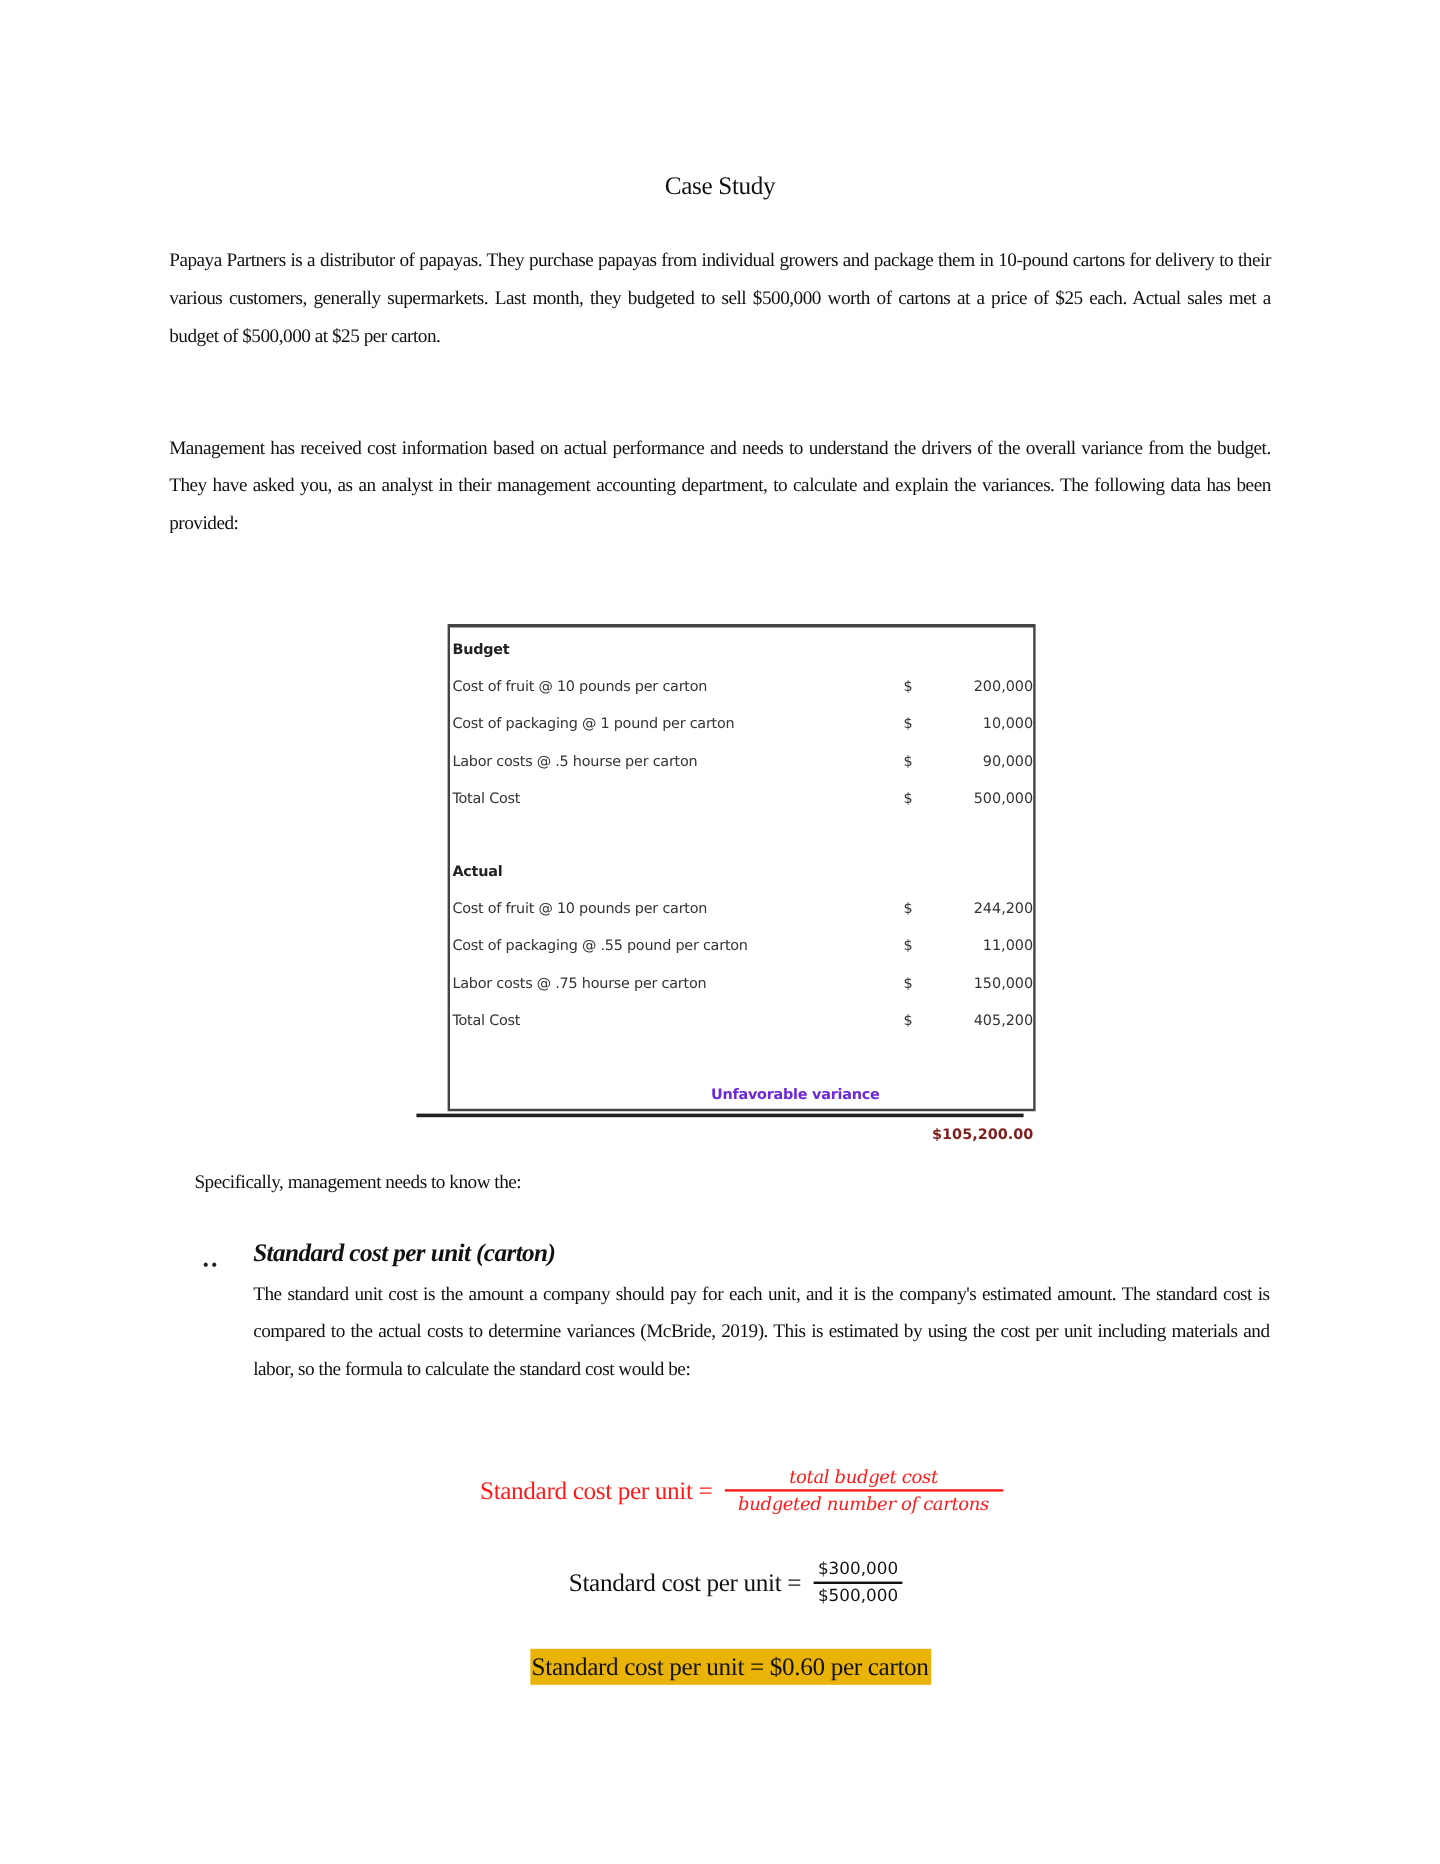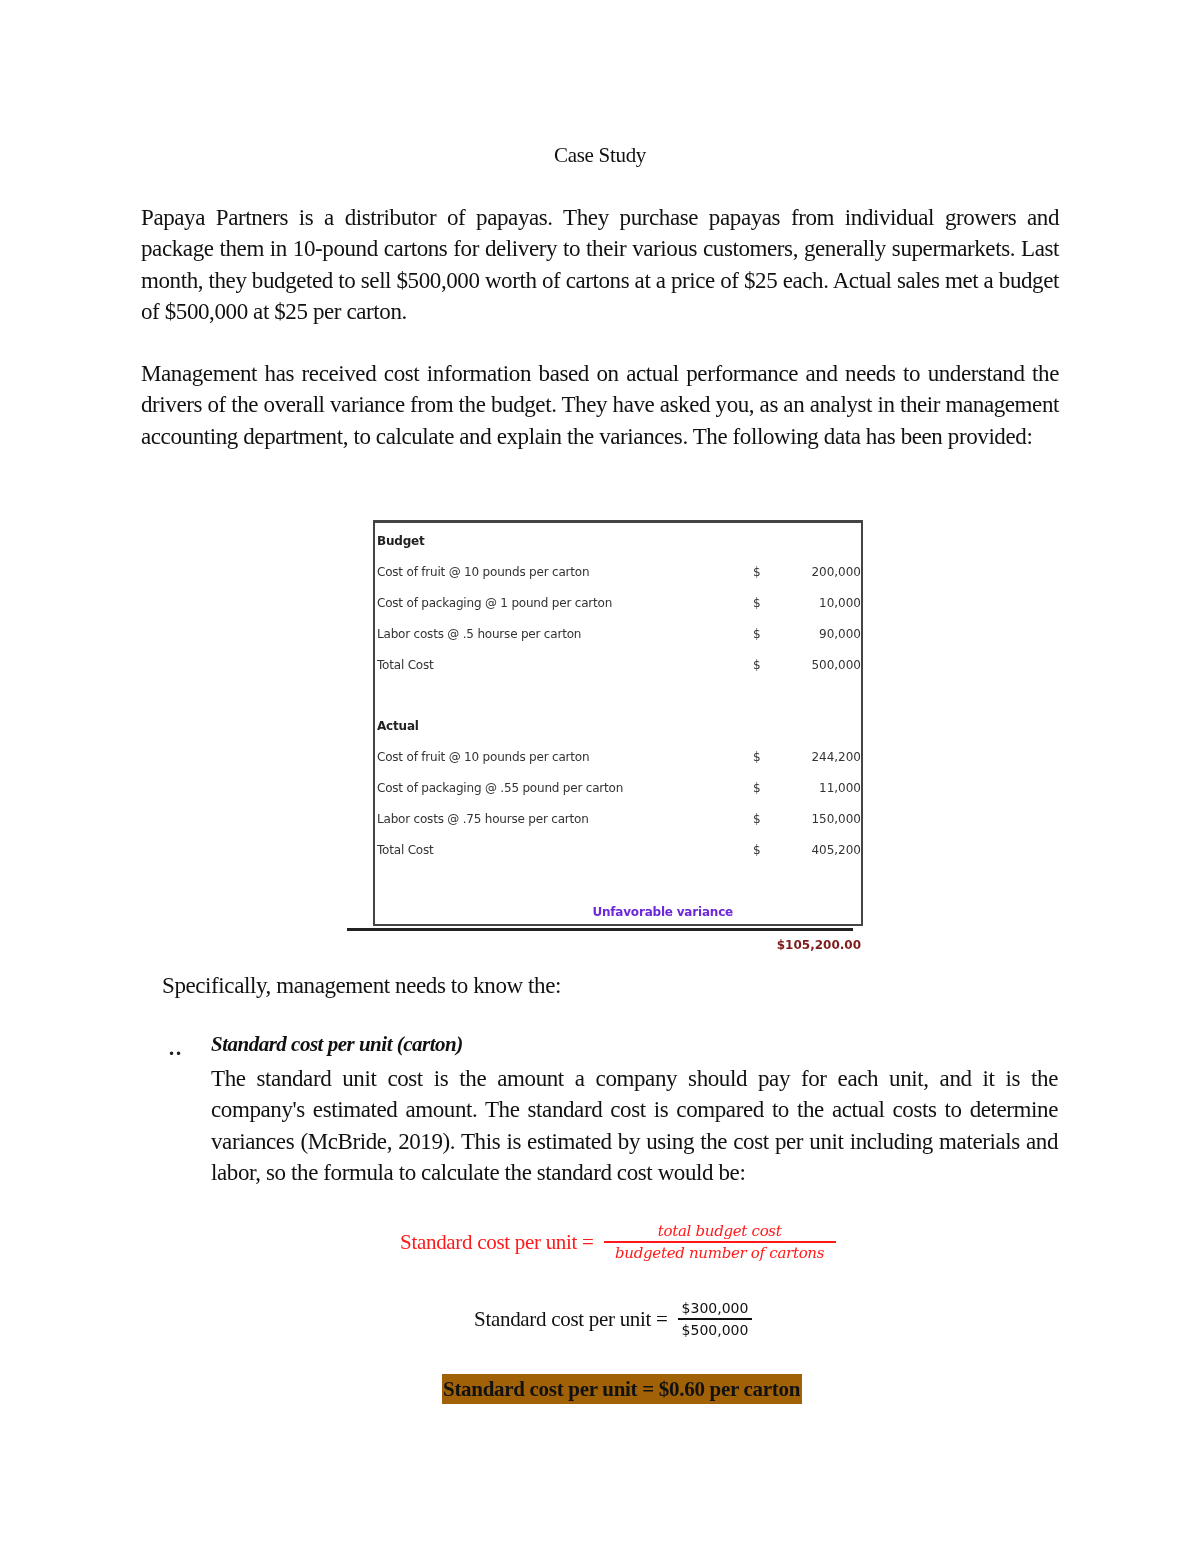--- a/index.html
+++ b/index.html
@@ -25,21 +25,21 @@
       top: 143px;
       left: 0; width: 1200px;
       text-align: center;
       font-size: 21px;
       letter-spacing: -0.3px;
     }
     .para {
       position: absolute;
       left: 141px;
       width: 918px;
-      font-size: 23px;
+      font-size: 16px;
       line-height: 31.3px;
       text-align: justify;
       letter-spacing: -0.4px;
       margin: 0;
     }
     #p1 { top: 202px; }
     #p2 { top: 358px; }
 
     
     .tbl-wrap {
@@ -164,26 +164,25 @@
     #f2 .frac .num, #f2 .frac .den {
       font-family: "DejaVu Sans", sans-serif;
       font-size: 14px;
     }
     #f2 .frac .bar { background: #111; }
 
     .result {
       position: absolute;
       left: 442px;
       top: 1374px;
-      background: #a16207;
+      background: #eab308;
       font-size: 21px;
       line-height: 30px;
       padding: 0 2px 0 1px;
       letter-spacing: -0.3px;
-      font-weight: bold;
     }
   </style>
 </head>
 <body>
 
 <div class="page">
 
   <div class="title">Case Study</div>
 
   <p class="para" id="p1">Papaya Partners is a distributor of papayas. They purchase papayas from individual growers and package them in 10-pound cartons for delivery to their various customers, generally supermarkets. Last month, they budgeted to sell $500,000 worth of cartons at a price of $25 each. Actual sales met a budget of $500,000 at $25 per carton.</p>

